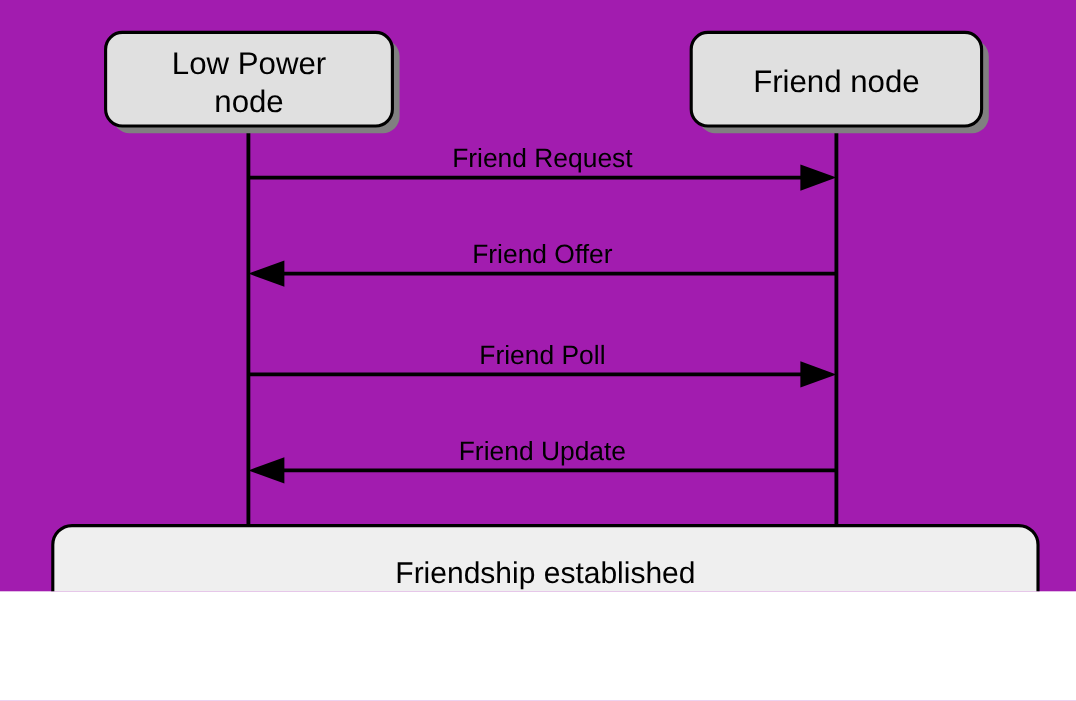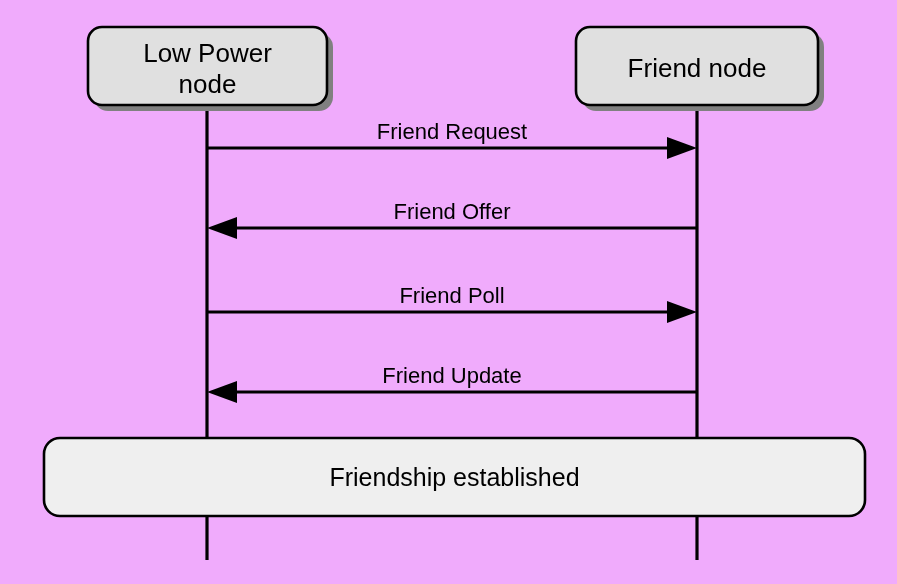--- a/index.html
+++ b/index.html
@@ -7,22 +7,22 @@
     margin: 0;
     padding: 0;
     background: #ffffff;
   }
   body {
     font-family: "Liberation Sans", sans-serif;
   }
   #canvas {
     position: relative;
     width: 897px;
-    height: 584px;
-    background: #f0abfc;
+    height: 493px;
+    background: #a21caf;
     overflow: hidden;
   }
   #diagram-svg {
     position: absolute;
     left: 0;
     top: 0;
     width: 897px;
     height: 584px;
     display: block;
   }

